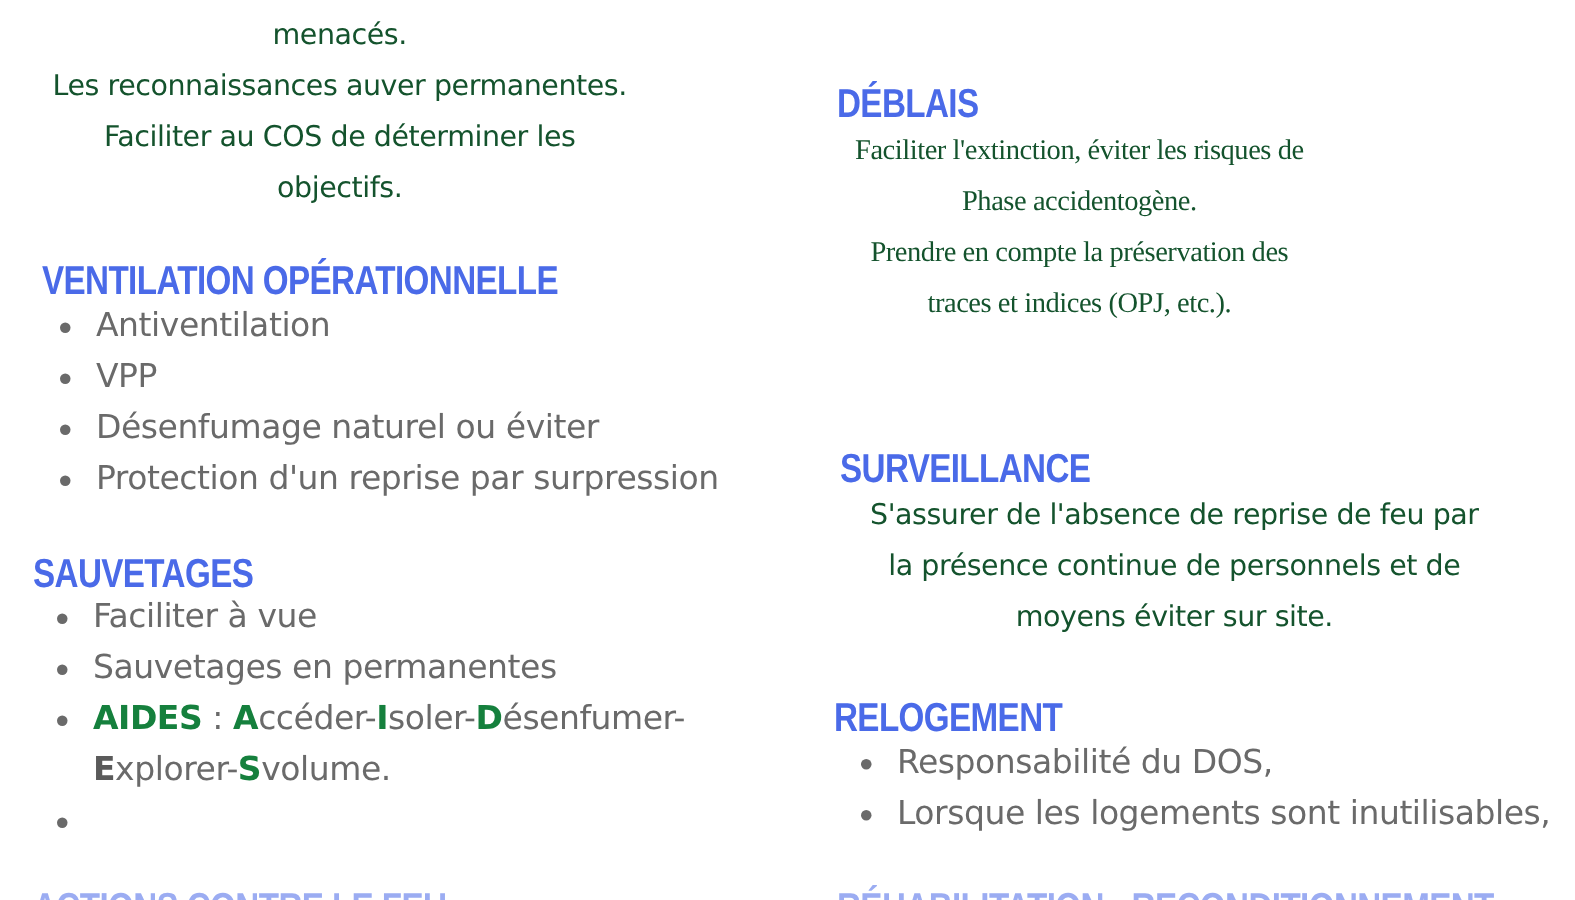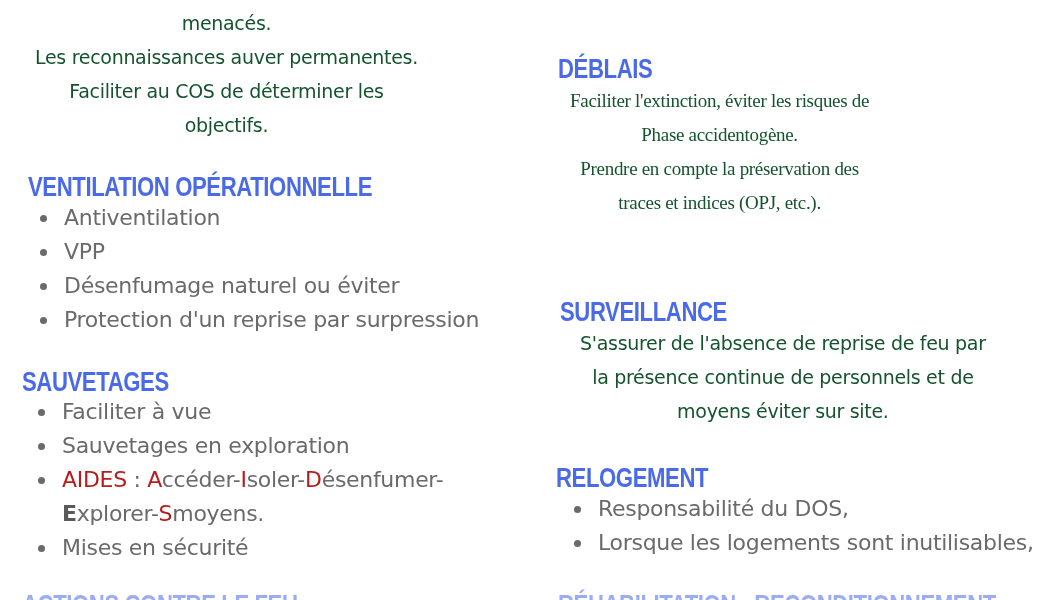--- a/index.html
+++ b/index.html
@@ -41,21 +41,21 @@
   }
   .list li .bullet {
     position: absolute;
     left: 4px;
     top: 14px;
     width: 7px;
     height: 7px;
     border-radius: 50%;
     background: #6a6a6a;
   }
-  .em { font-weight: normal; color: #b91c1c; }
+  .em { font-weight: bold; color: #15803d; }
   .em-grey { font-weight: bold; color: #5a5a5a; }
   .cut { opacity: 0.55; }
 </style>
 </head>
 <body>
 
 <div class="col col-left">
 
   <div class="para" style="left:35px; top:6px;">
     <div>menacés.</div>
@@ -68,24 +68,24 @@
   <ul class="list" style="left:36px; top:201px;">
     <li><span class="bullet"></span><span>Antiventilation</span></li>
     <li><span class="bullet"></span><span>VPP</span></li>
     <li><span class="bullet"></span><span>Désenfumage naturel ou éviter</span></li>
     <li><span class="bullet"></span><span>Protection d'un reprise par surpression</span></li>
   </ul>
 
   <div class="heading" style="left:22px; top:367px;">SAUVETAGES</div>
   <ul class="list" style="left:34px; top:395px;">
     <li><span class="bullet"></span><span>Faciliter à vue</span></li>
-    <li><span class="bullet"></span><span>Sauvetages en exploration</span></li>
+    <li><span class="bullet"></span><span>Sauvetages en permanentes</span></li>
     <li><span class="bullet"></span><span class="em">AIDES</span><span> : </span><span class="em">A</span><span>ccéder-</span><span class="em">I</span><span>soler-</span><span class="em">D</span><span>ésenfumer-</span></li>
-    <li><span class="em-grey">E</span><span>xplorer-</span><span class="em">S</span><span>moyens.</span></li>
-    <li><span class="bullet"></span><span>Mises en sécurité</span></li>
+    <li><span class="em-grey">E</span><span>xplorer-</span><span class="em">S</span><span>volume.</span></li>
+    <li><span class="bullet"></span></li>
   </ul>
 
   <div class="heading cut" style="left:22px; top:590px;">ACTIONS CONTRE LE FEU</div>
 </div>
 
 <div class="col col-right">
 
   <div class="heading" style="left:18px; top:54px;">DÉBLAIS</div>
   <div class="para" style="left:30px; top:84px;font-family:Liberation Serif, serif;">
     <div>Faciliter l'extinction, éviter les risques de</div>

